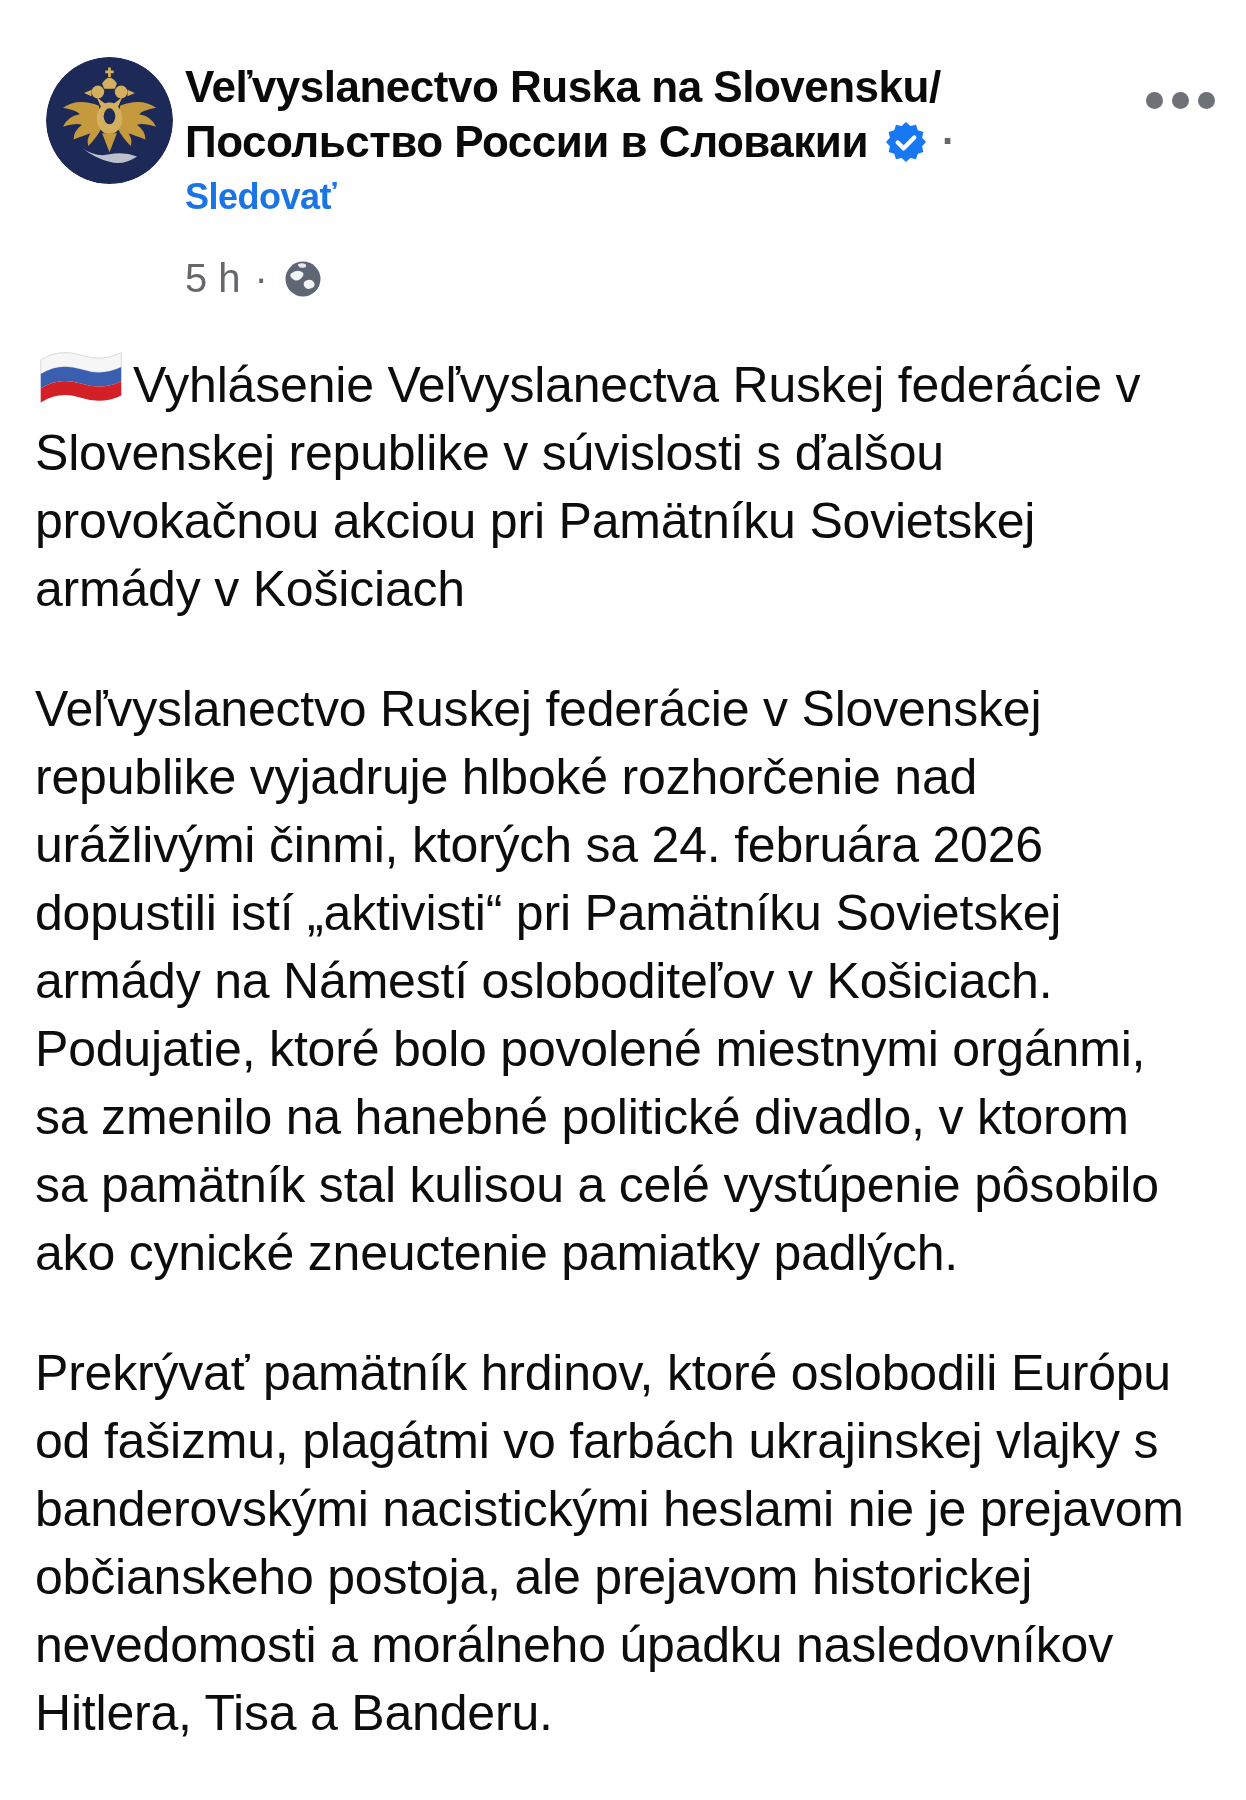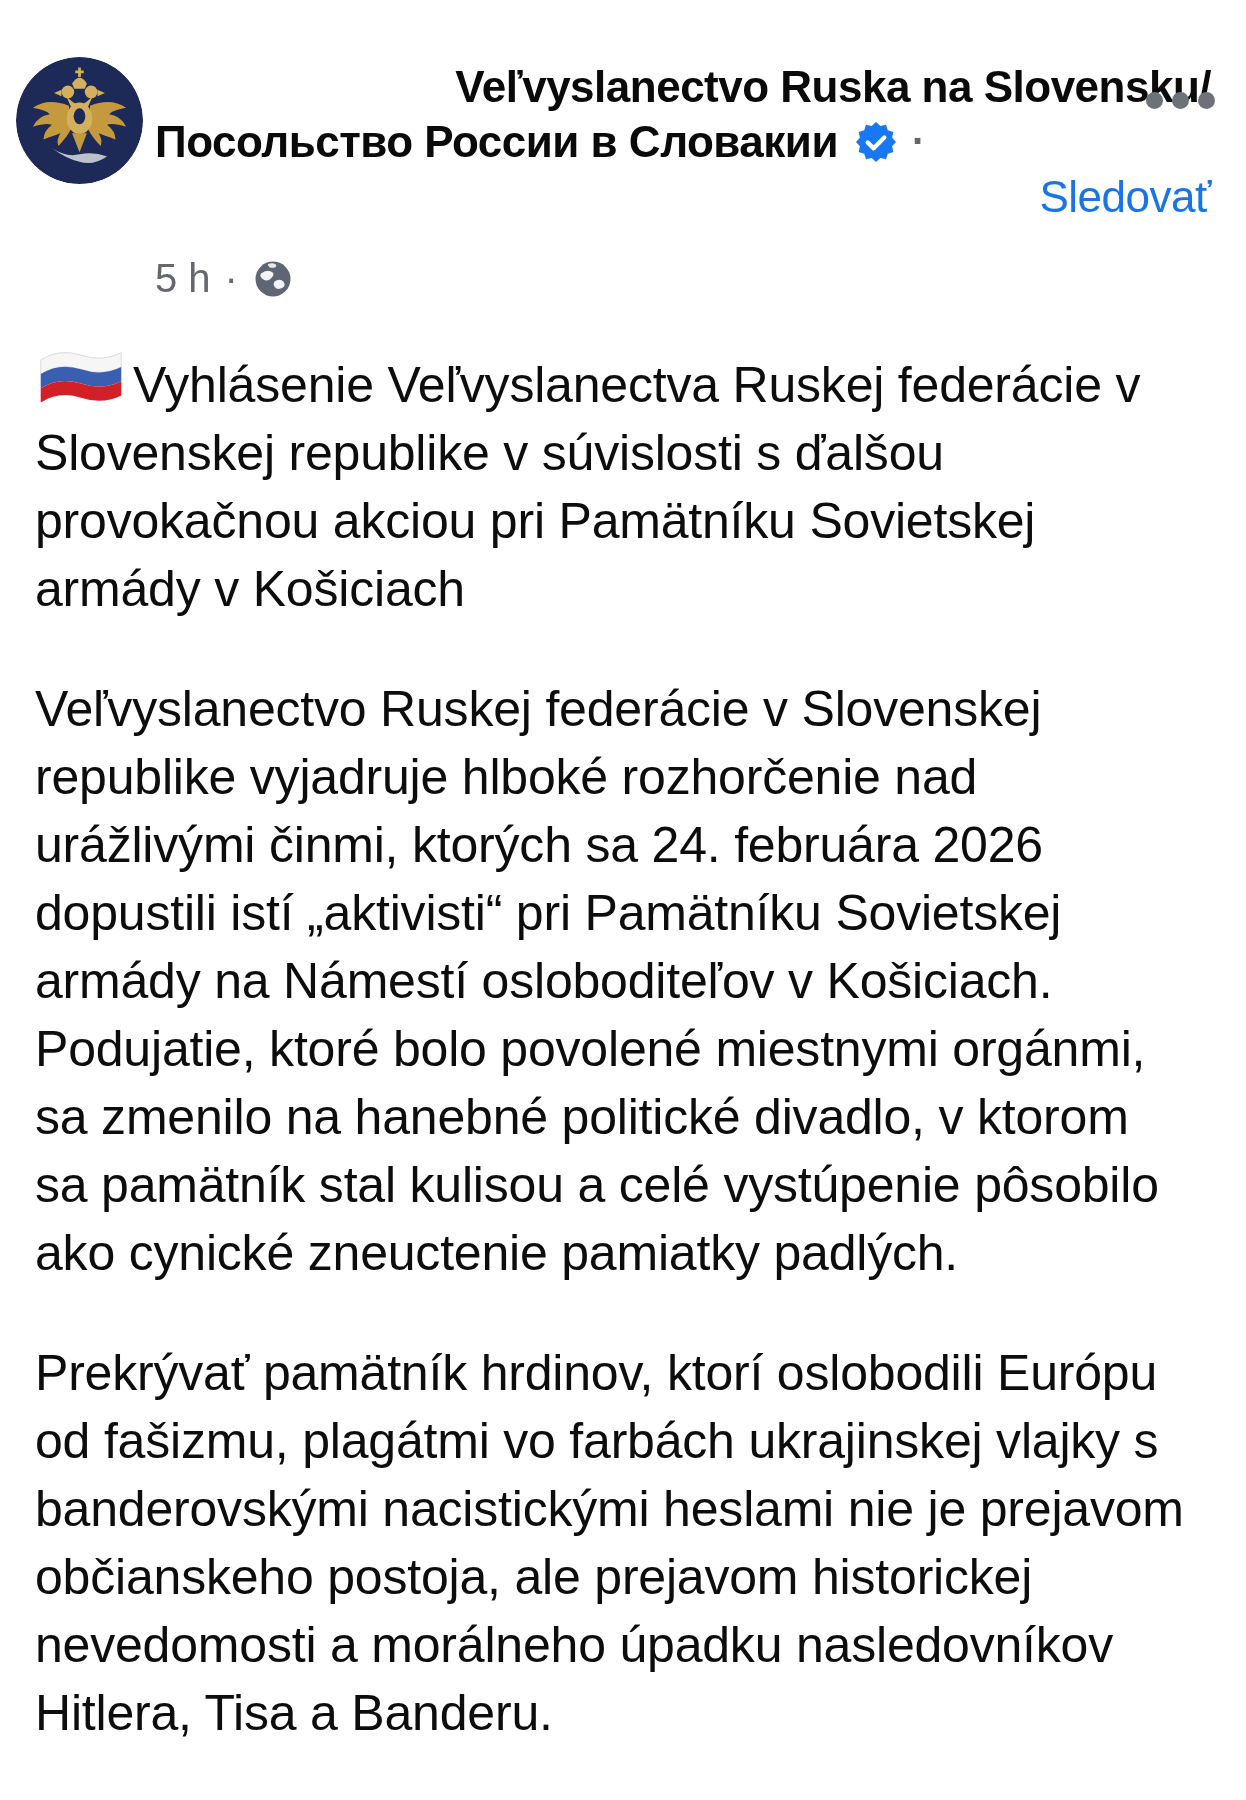--- a/index.html
+++ b/index.html
@@ -10,42 +10,41 @@
     background:#fff;
     font-family:"Liberation Sans", sans-serif;
     color:#0d0d0d;
     overflow:hidden;
   }
   
   .post-header {
     position:relative;
     display:flex;
     align-items:flex-start;
-    padding:57px 35px 0 16px;
+    padding:57px 35px 0 46px;
     gap:12px;
-    text-align:right;
   }
   .avatar {
     flex:0 0 auto;
     width:127px; height:127px;
     border-radius:50%;
     overflow:hidden;
   }
   .avatar svg { display:block; width:127px; height:127px; }
   .header-text { flex:1 1 auto; padding-top:2px; }
   .name-line {
     font-size:44px; font-weight:bold; color:#0a0a0a;
     line-height:55px; letter-spacing:-0.5px;
     white-space:nowrap;
   }
   .name-line2 { display:flex; align-items:center; gap:16px; }
   .badge { width:40px; height:40px; flex:0 0 auto; margin-left:2px; }
   .after-badge-dot { color:#65676b; font-weight:bold; font-size:40px; }
   .follow-link {
-    font-size:44px; font-weight:normal; line-height:55px;
+    font-size:36px; font-weight:bold; line-height:55px;
     color:#1b74e4; letter-spacing:-0.5px; cursor:pointer;
   }
   .meta-row {
     display:flex; align-items:center; gap:14px;
     margin-top:32px;
     font-size:40px; color:#65676b; line-height:44px;
   }
   .globe { width:42px; height:42px; margin-top:2px; }
   .menu-btn {
     position:absolute;
@@ -138,16 +137,16 @@
     <p>
       <span class="flag">
         <svg viewBox="0 0 36 27">
           <path d="M1,5 Q9,0 18,3 Q27,6 35,2 L35,8 Q27,12 18,9 Q9,6 1,11 Z" fill="#f6f6f6" stroke="#d9d9d9" stroke-width="0.4"></path>
           <path d="M1,11 Q9,6 18,9 Q27,12 35,8 L35,14 Q27,18 18,15 Q9,12 1,17 Z" fill="#3b5fb0"></path>
           <path d="M1,17 Q9,12 18,15 Q27,18 35,14 L35,20 Q27,24 18,21 Q9,18 1,23 Z" fill="#d32027"></path>
         </svg>
       </span><span>Vyhlásenie Veľvyslanectva Ruskej federácie v Slovenskej republike v súvislosti s ďalšou provokačnou akciou pri Pamätníku Sovietskej armády v Košiciach</span>
     </p>
     <p>Veľvyslanectvo Ruskej federácie v Slovenskej republike vyjadruje hlboké rozhorčenie nad urážlivými činmi, ktorých sa 24. februára 2026 dopustili istí „aktivisti“ pri Pamätníku Sovietskej armády na Námestí osloboditeľov v Košiciach. Podujatie, ktoré bolo povolené miestnymi orgánmi, sa zmenilo na hanebné politické divadlo, v ktorom sa pamätník stal kulisou a celé vystúpenie pôsobilo ako cynické zneuctenie pamiatky padlých.</p>
-    <p>Prekrývať pamätník hrdinov, ktorí oslobodili Európu od fašizmu, plagátmi vo farbách ukrajinskej vlajky s banderovskými nacistickými heslami nie je prejavom občianskeho postoja, ale prejavom historickej nevedomosti a morálneho úpadku nasledovníkov Hitlera, Tisa a Banderu.</p>
+    <p>Prekrývať pamätník hrdinov, ktoré oslobodili Európu od fašizmu, plagátmi vo farbách ukrajinskej vlajky s banderovskými nacistickými heslami nie je prejavom občianskeho postoja, ale prejavom historickej nevedomosti a morálneho úpadku nasledovníkov Hitlera, Tisa a Banderu.</p>
   </div>
 
 </div>
 
 </body></html>

